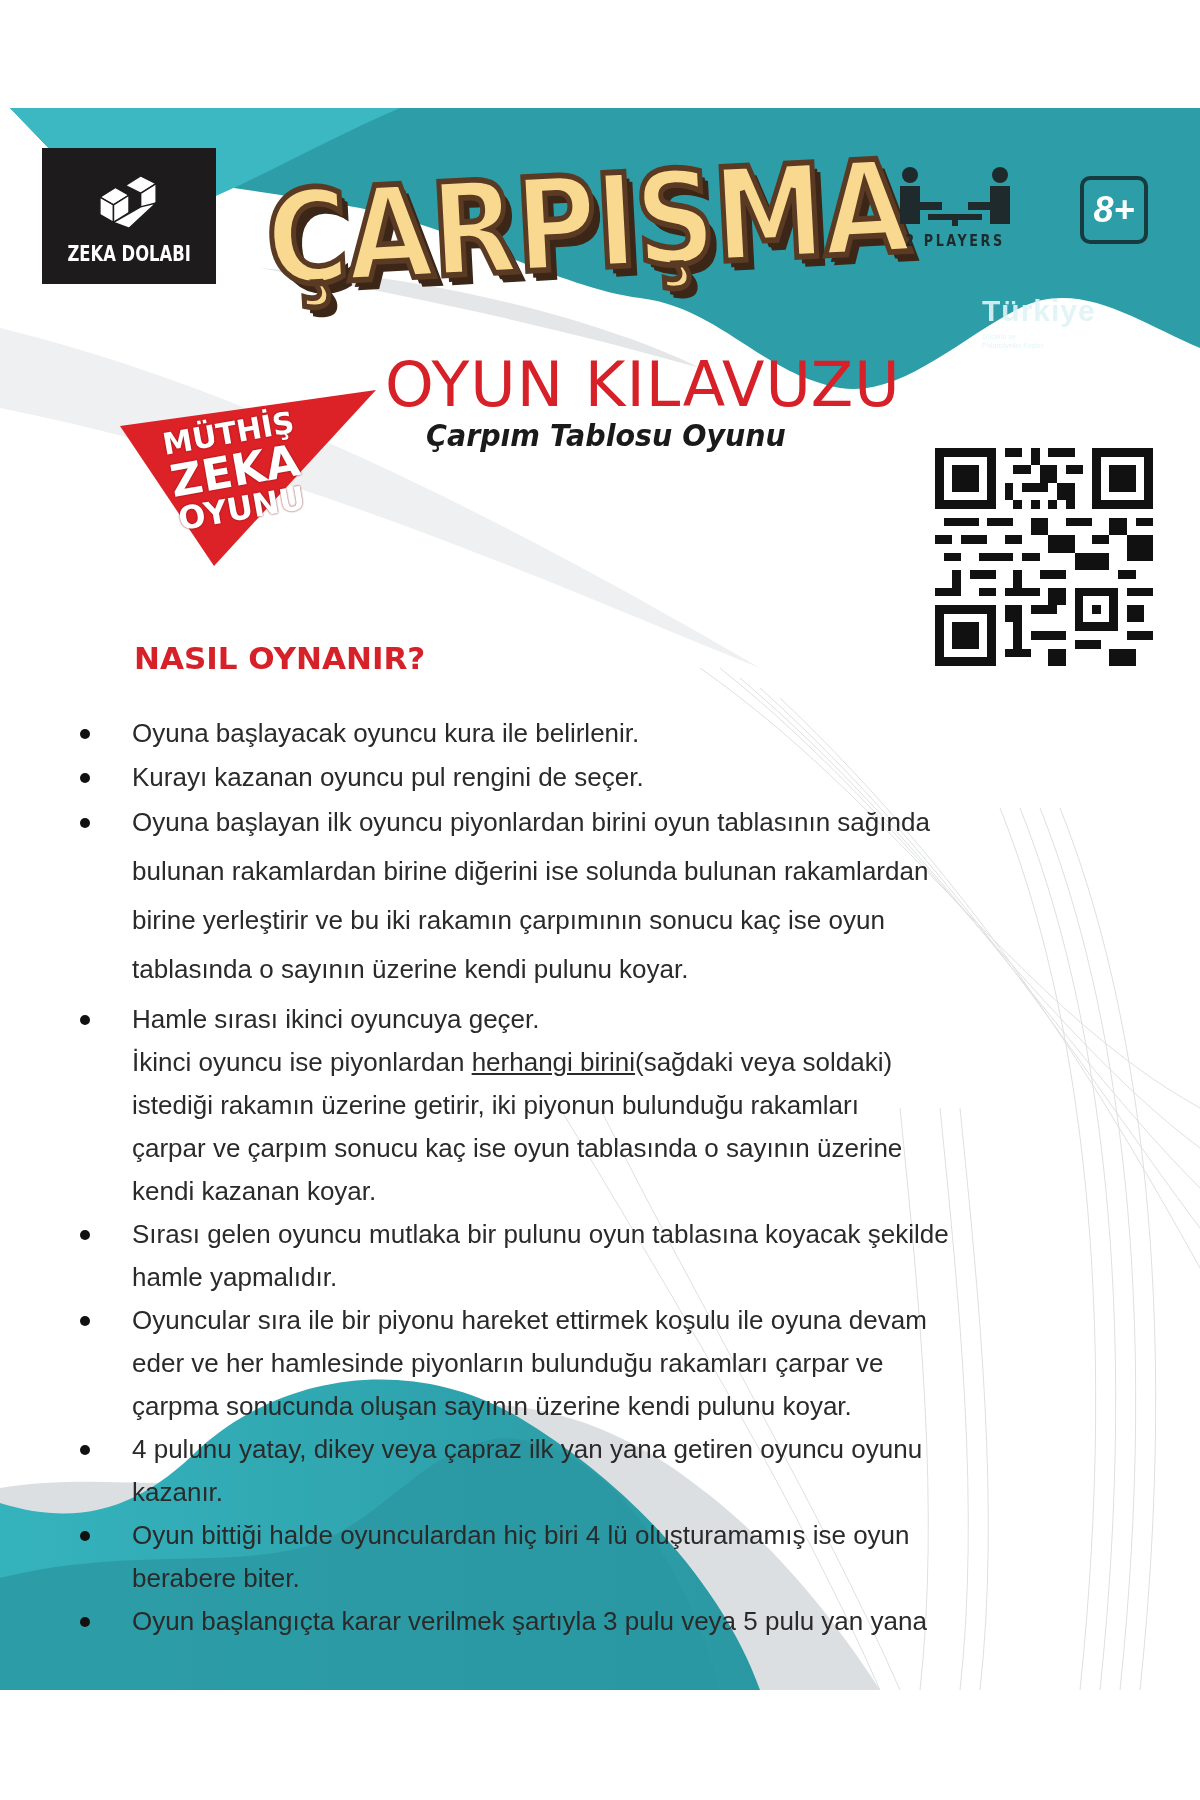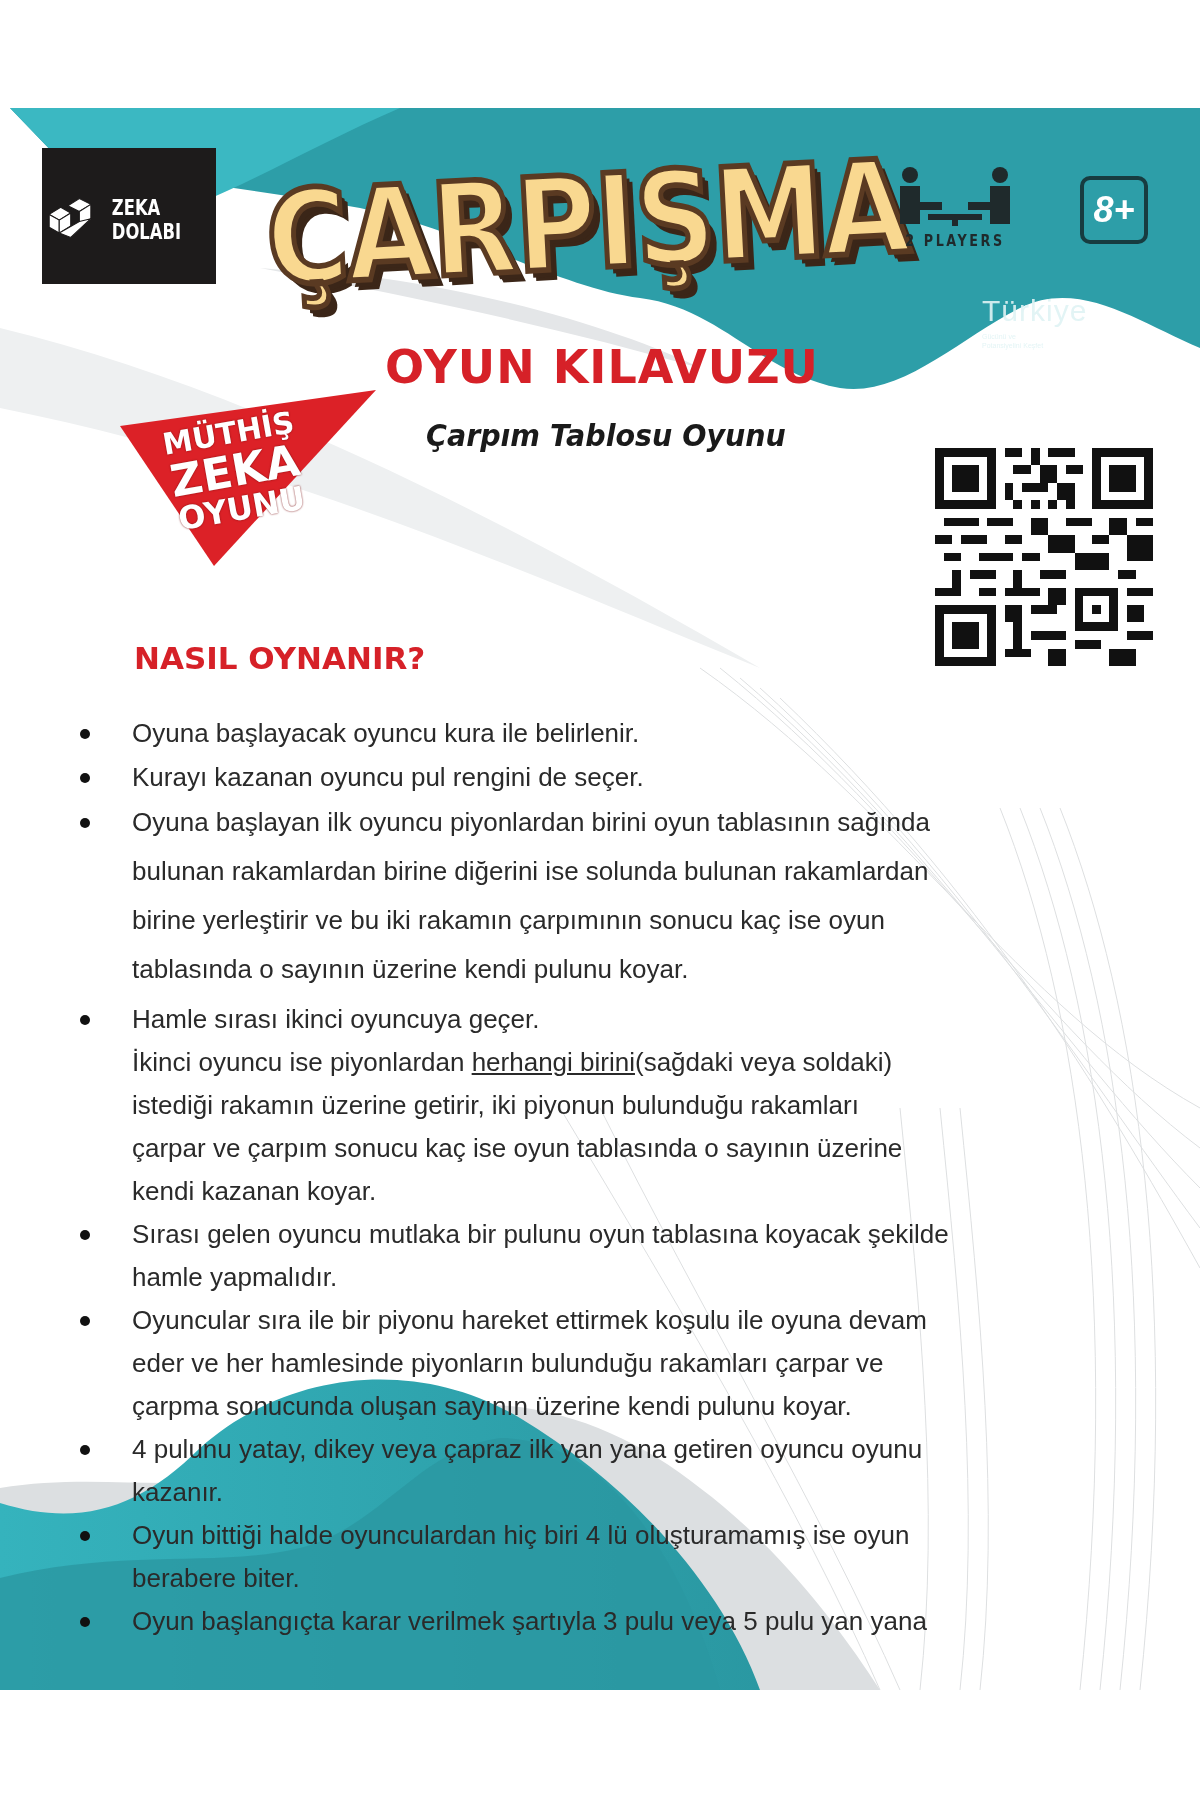--- a/index.html
+++ b/index.html
@@ -10,21 +10,21 @@
   }
   .page {
     position: absolute; left: 0; top: 108px; width: 1200px; height: 1582px;
     background: #ffffff; overflow: hidden;
   }
   .bg-svg { position: absolute; left: 0; top: 0; width: 1200px; height: 1582px; }
 
   
   .logo {
     position: absolute; left: 42px; top: 40px; width: 174px; height: 136px;
-    background: #1d1b1b; display: flex; flex-direction: row; align-items: center; justify-content: center;
+    background: #1d1b1b; display: flex; flex-direction: column; align-items: center; justify-content: center;
   }
   .logo svg { width: 78px; height: 64px; margin-top: 4px; }
   .logo-text {
     color: #fff; font-weight: bold; font-size: 21px; letter-spacing: 0px;
     margin-top: 8px; font-family: "DejaVu Sans", sans-serif; transform: scaleX(0.78);
   }
 
   
   .game-title {
     position: absolute; left: 262px; top: 30px; width: 650px; height: 170px;
@@ -47,26 +47,26 @@
     letter-spacing: 3px; margin-top: 2px; font-family: "DejaVu Sans", sans-serif; transform: scaleX(0.85);
   }
   .age-badge {
     position: absolute; left: 1080px; top: 68px; width: 68px; height: 68px;
     border: 4px solid #173c40; border-radius: 10px; box-sizing: border-box;
     display: flex; align-items: center; justify-content: center;
     color: #fff; font-weight: bold; font-style: italic; font-size: 36px;
   }
 
   .turkiye { position: absolute; left: 982px; top: 186px; color: #dff3f4; }
-  .turkiye-word { font-size: 30px; font-weight: normal; display: block; opacity: 0.9; letter-spacing: 1px; }
+  .turkiye-word { font-size: 30px; font-weight: bold; display: block; opacity: 0.9; letter-spacing: 1px; }
   .turkiye-sub { font-size: 7px; display: block; line-height: 9px; margin-top: 4px; opacity: 0.85; }
 
   
   .guide-title {
-    position: absolute; left: 385px; top: 232px; font-size: 46px; font-weight: bold;
+    position: absolute; left: 385px; top: 240px; font-size: 62px; font-weight: normal;
     color: #d62128; letter-spacing: 1px; font-family: "DejaVu Sans", sans-serif;
   }
   .subtitle {
     position: absolute; left: 426px; top: 310px; font-size: 30px; font-weight: bold; font-style: italic;
     color: #1a1a1a; font-family: "DejaVu Sans", sans-serif; transform: scaleX(0.95); transform-origin: left;
   }
 
   
   .promo { position: absolute; left: 118px; top: 282px; width: 262px; height: 176px; }
   .promo svg { position: absolute; left: 0; top: 0; }

